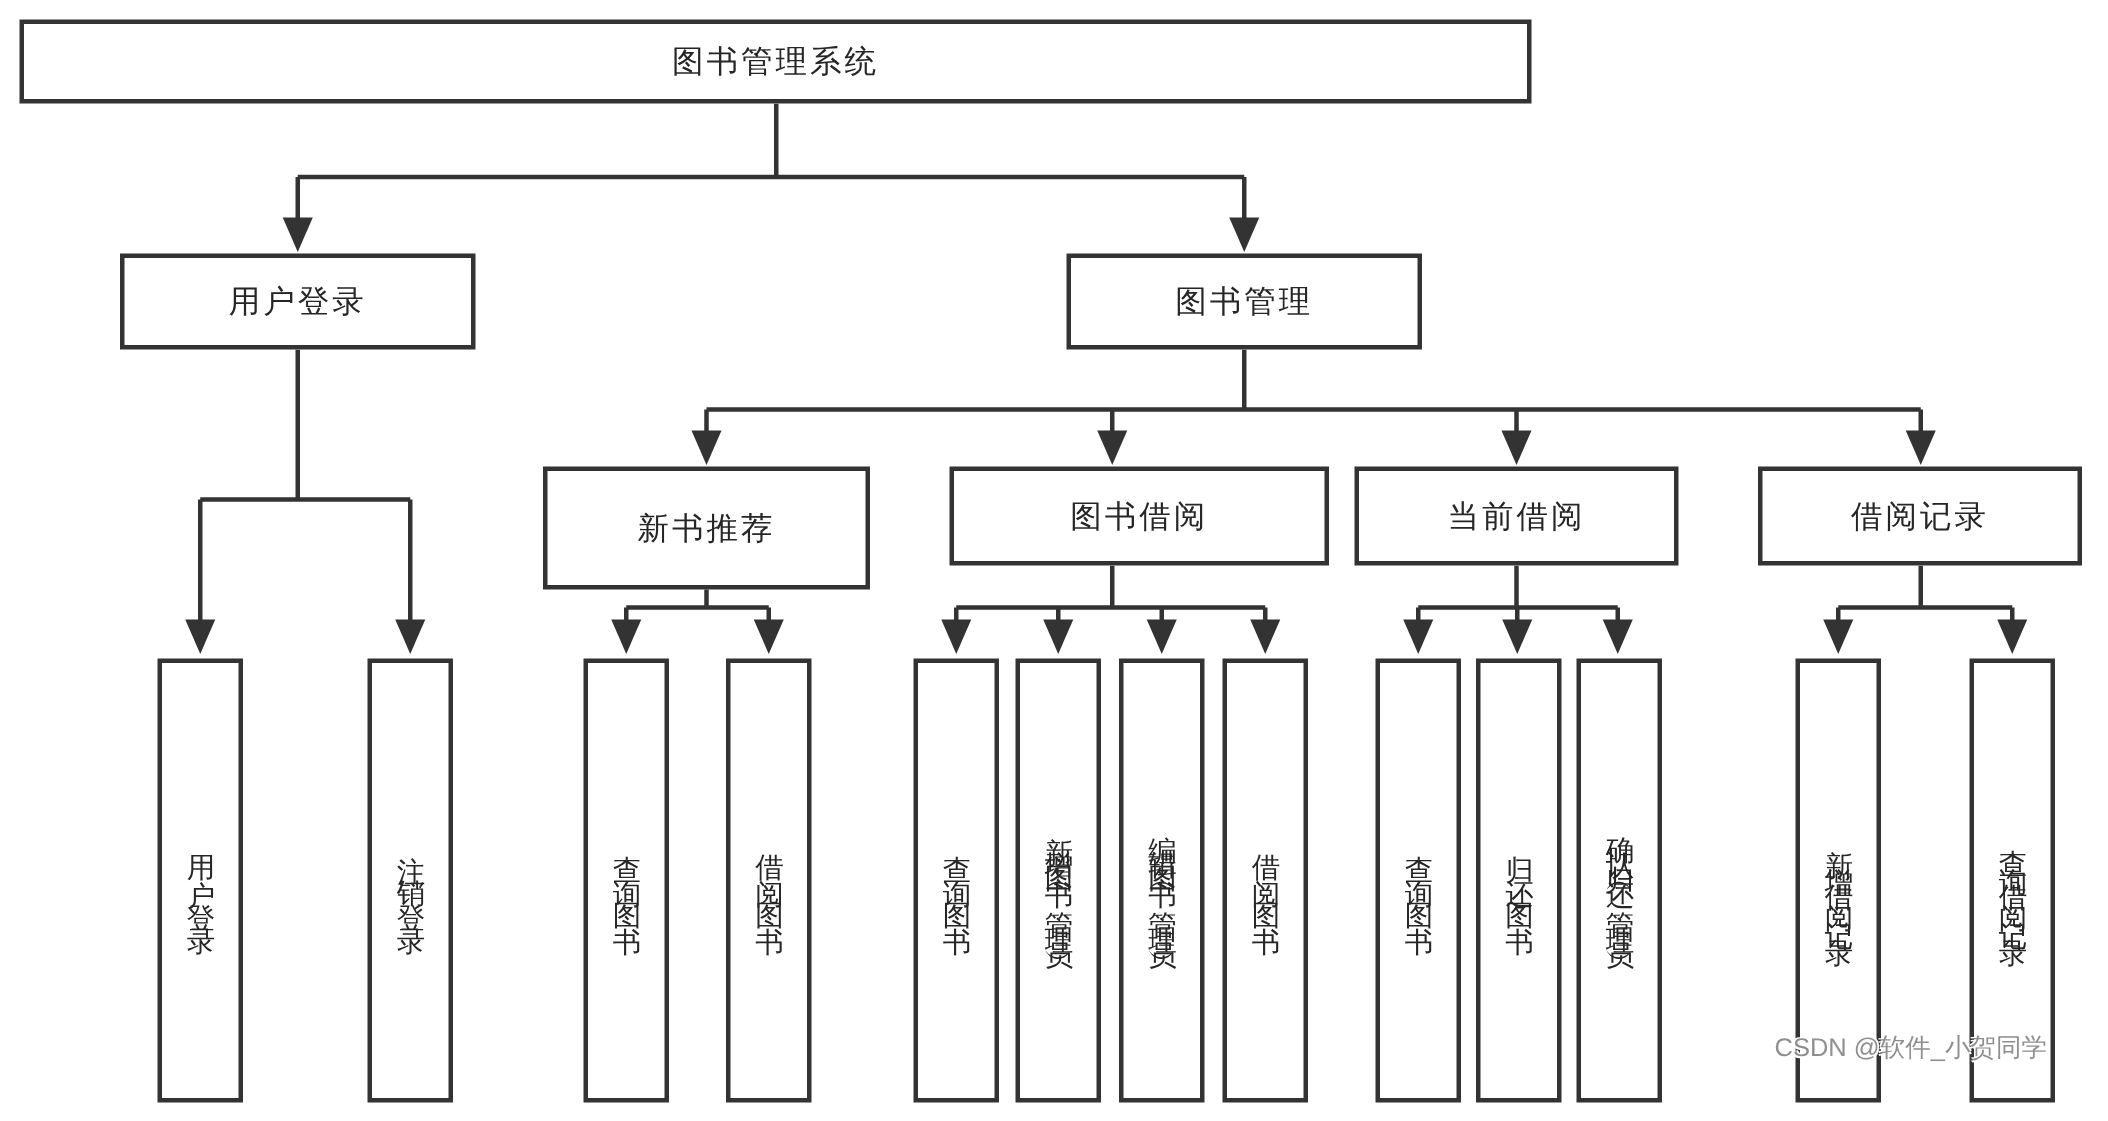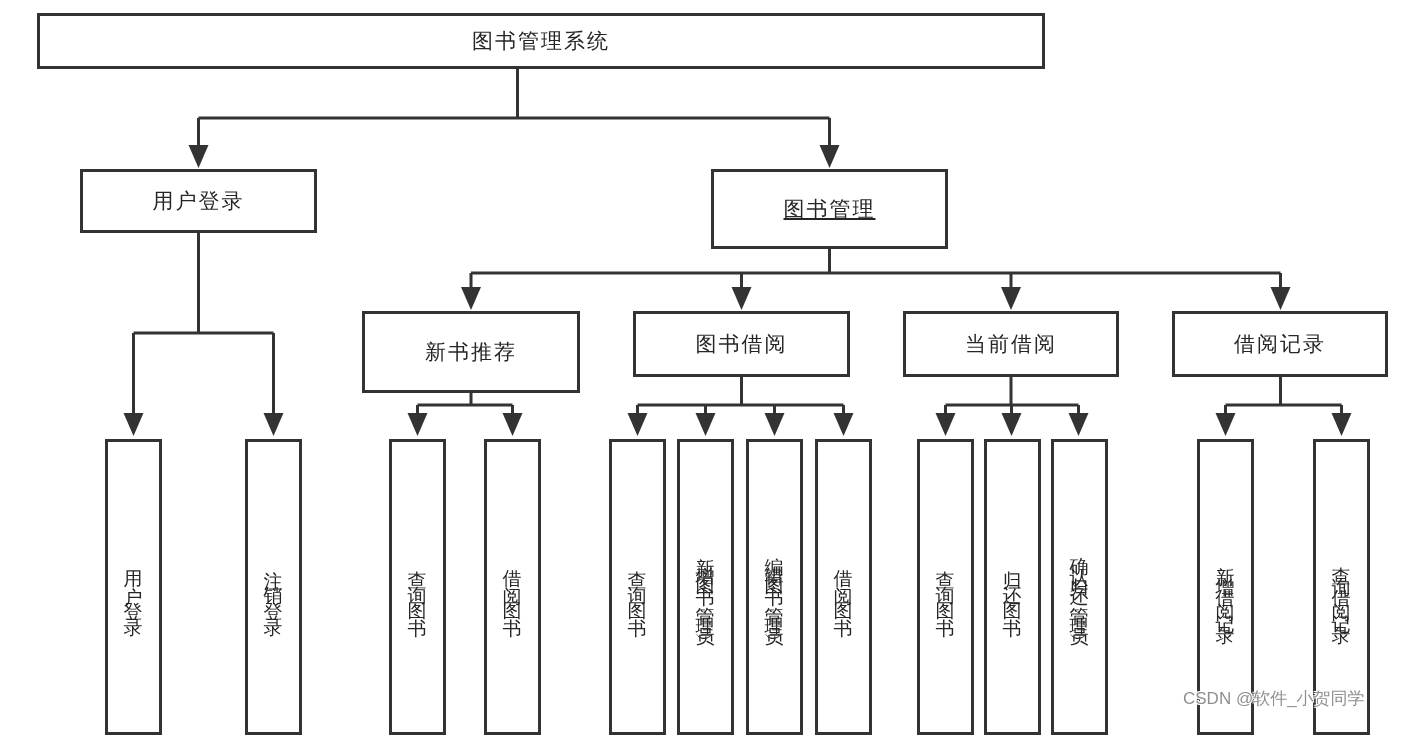--- a/index.html
+++ b/index.html
@@ -73,35 +73,35 @@
         <polygon points="764.5,413 784.5,413 774.5,436"></polygon>
         <polygon points="833.5,413 853.5,413 843.5,436"></polygon>
         <polygon points="935.5,413 955.5,413 945.5,436"></polygon>
         <polygon points="1001.5,413 1021.5,413 1011.5,436"></polygon>
         <polygon points="1068.5,413 1088.5,413 1078.5,436"></polygon>
         <polygon points="1215.5,413 1235.5,413 1225.5,436"></polygon>
         <polygon points="1331.5,413 1351.5,413 1341.5,436"></polygon>
       </g>
     </svg>
 
-  <div class="node h-node" style="left:13px; top:13px; width:1008px; height:56px;margin-left:24px;">
+  <div class="node h-node" style="left:13px; top:13px; width:1008px; height:56px;">
     <span>图书管理系统</span>
   </div>
 
   <div class="node h-node" style="left:80px; top:169px; width:237px; height:64px;">
     <span>用户登录</span>
   </div>
-  <div class="node h-node" style="left:711px; top:169px; width:237px; height:80px;text-decoration:underline;">
+  <div class="node h-node" style="left:711px; top:169px; width:237px; height:64px;">
     <span>图书管理</span>
   </div>
 
   <div class="node h-node" style="left:362px; top:311px; width:218px; height:82px;">
     <span>新书推荐</span>
   </div>
-  <div class="node h-node" style="left:633px; top:311px; width:217px; height:66px;">
+  <div class="node h-node" style="left:633px; top:311px; width:253px; height:66px;">
     <span>图书借阅</span>
   </div>
   <div class="node h-node" style="left:903px; top:311px; width:216px; height:66px;">
     <span>当前借阅</span>
   </div>
   <div class="node h-node" style="left:1172px; top:311px; width:216px; height:66px;justify-content:center;">
     <span>借阅记录</span>
   </div>
 
   <div class="node v-node ls-short" style="left:105px; top:439px; width:57px; height:296px;">

